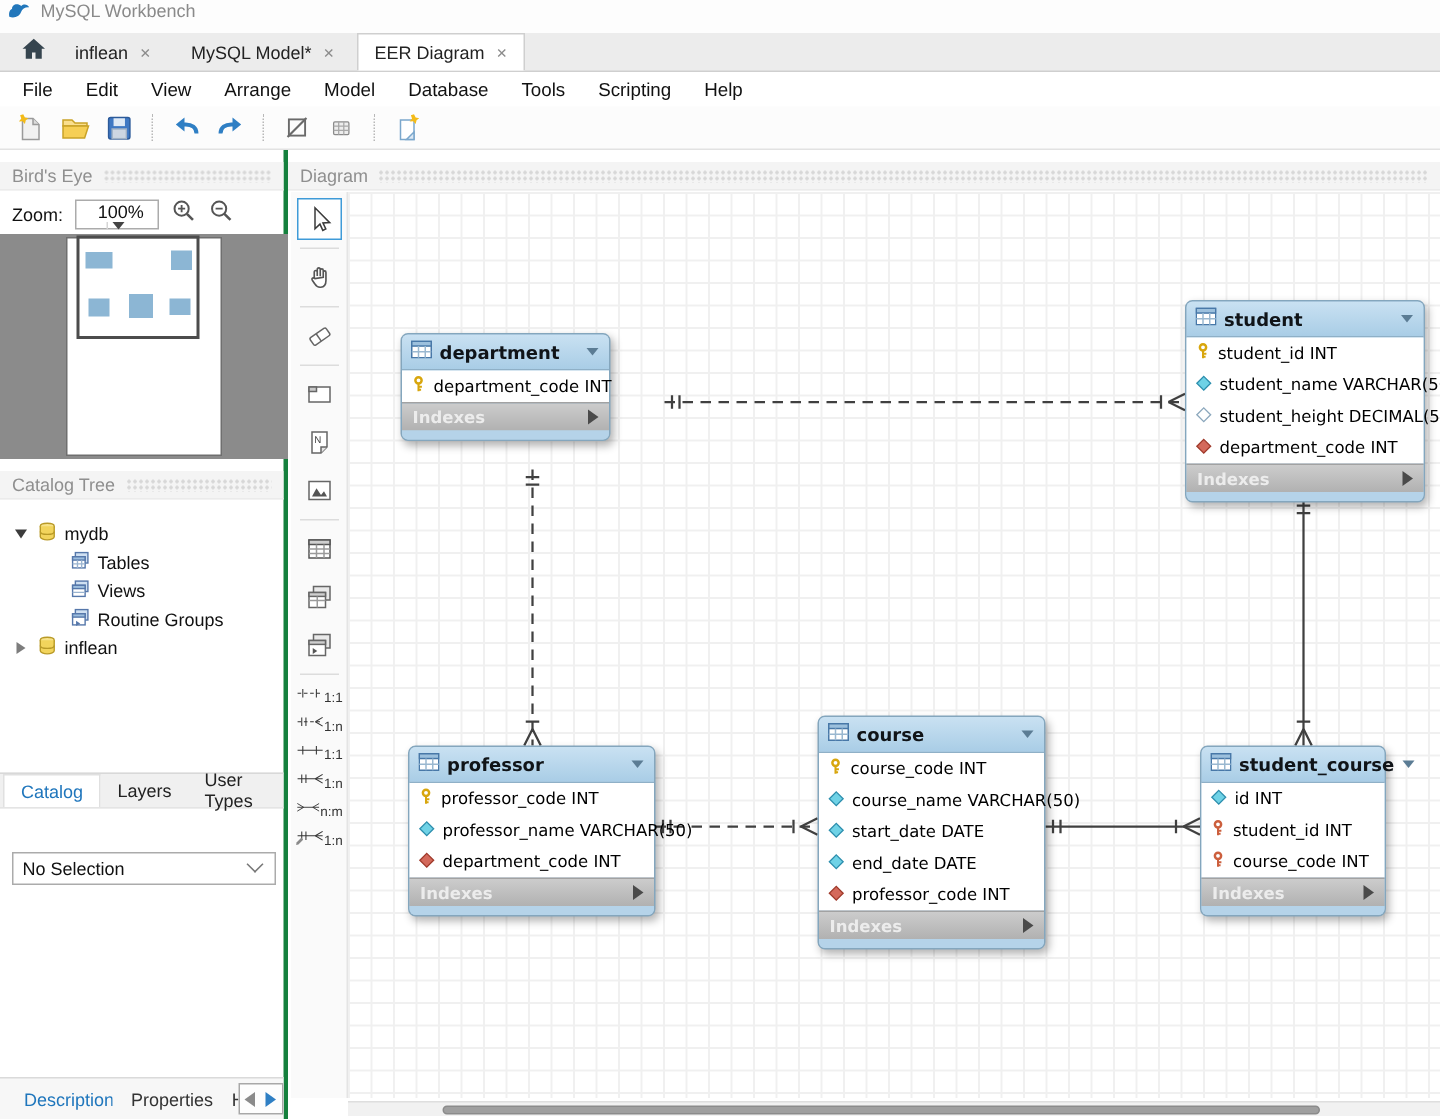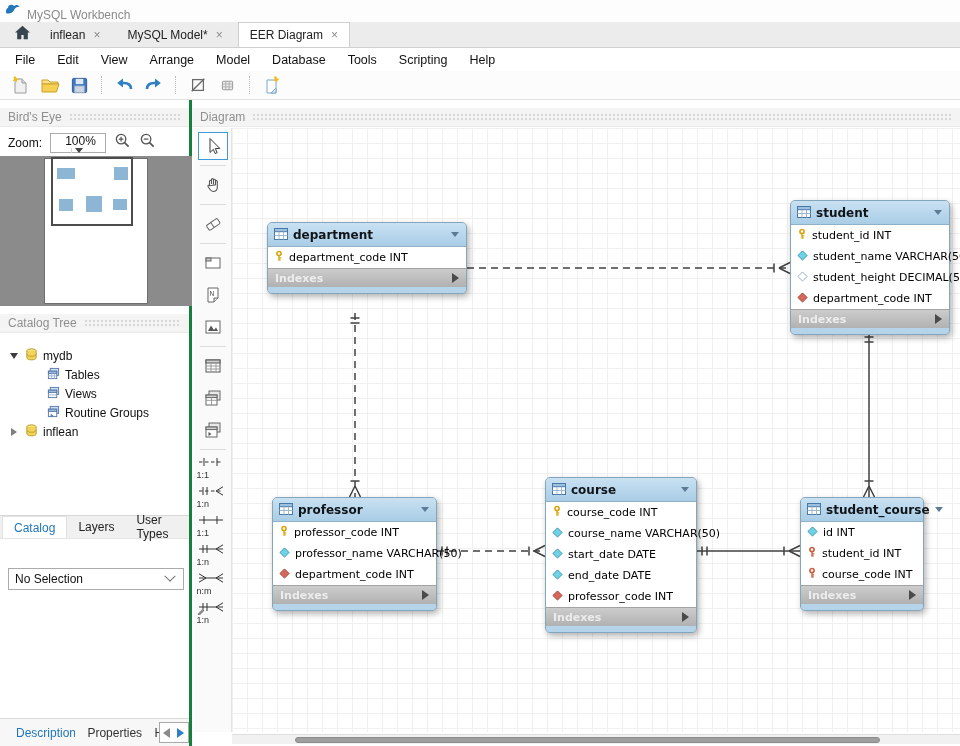--- a/index.html
+++ b/index.html
@@ -1,21 +1,21 @@
 <!DOCTYPE html>
 <html><head>
 <meta charset="utf-8">
 <style>
   * { box-sizing: border-box; margin: 0; padding: 0; }
   html,body { width:960px; height:746px; overflow:hidden; }
   body { font-family:"Liberation Sans",sans-serif; background:#fff; }
   .app { position:relative; width:960px; height:746px; background:#fff; overflow:hidden; }
 
   
-  .titlebar { height:22px; background:#fdfdfd; display:flex; align-items:flex-end; padding-left:5px; gap:6px; }
+  .titlebar { height:22px; background:#fdfdfd; display:flex; align-items:flex-start; padding-left:5px; gap:6px; }
   .titlebar .title { font-size:12px; color:#8a8a8a; }
 
   
   .tabbar { height:26px; background:#ececec; border-bottom:1px solid #cfcfcf; display:flex; align-items:flex-end; padding-left:6px; }
   .hometab { width:32px; height:25px; display:flex; align-items:center; justify-content:center; }
   .tab { display:flex; align-items:center; gap:8px; height:25px; padding:0 11px; font-size:12px; color:#222; border:1px solid transparent; border-bottom:none; margin-right:3px; }
   .tab.active { background:#fff; border-color:#cfcfcf; }
   .tab .close { color:#8c8c8c; font-size:12px; line-height:1; }
 
   
@@ -71,21 +71,21 @@
   .tri-l { width:0; height:0; border-top:5px solid transparent; border-bottom:5px solid transparent; border-right:7px solid #8a8a8a; }
   .tri-r { width:0; height:0; border-top:5px solid transparent; border-bottom:5px solid transparent; border-left:7px solid #2f7fc4; }
 
   
   .diagram { position:absolute; left:192px; top:100px; width:768px; height:646px; background:#fff; }
   .dg-header { position:absolute; top:8px; left:0; right:0; }
   .toolpalette { position:absolute; left:2px; top:28px; width:38px; bottom:14px; background:#fafafa; border-right:1px solid #e4e4e4; display:flex; flex-direction:column; align-items:center; padding-top:2px; }
   .tool { width:30px; height:28px; display:flex; align-items:center; justify-content:center; margin:2px 0; border:1px solid transparent; }
   .tool.selected { border-color:#3f9bd8; background:#fff; }
   .tool-sep { width:26px; border-top:1px solid #dcdcdc; margin:3px 0; }
-  .reltool { width:32px; margin:2px 0; display:flex; flex-direction:column; align-items:flex-start; }
+  .reltool { width:32px; margin:2px 0; display:flex; flex-direction:row; align-items:flex-end; }
   .reltool .rlabel { font-size:9px; color:#333; line-height:10px; }
 
   .canvas { position:absolute; left:40px; top:28px; width:728px; height:604px; background:#fff; overflow:hidden;
      background-image:linear-gradient(#f0f0f0 1px,transparent 1px),linear-gradient(90deg,#f0f0f0 1px,transparent 1px);
      background-size:15px 15px; }
   .rel-layer { position:absolute; left:0; top:0; width:728px; height:604px; }
 
   .dtable { position:absolute; border-radius:5px; box-shadow:2px 3px 6px rgba(0,0,0,.3); background:#b5d3e9; border:1px solid #84a6bd; }
   .thead { height:24px; display:flex; align-items:center; gap:5px; padding:0 7px 0 6px;
      background:linear-gradient(180deg,#c9e1f2,#a9cde6); border-bottom:1px solid #8fb0c7; border-radius:4px 4px 0 0; }
@@ -467,21 +467,21 @@
           </g>
           <g stroke="#404040" fill="none" stroke-width="1.5">
             <path d="M465 423 L568 423"></path>
             <path d="M470 418.5v9M475 418.5v9M552 418.5v9M557 423L568 417.5M557 423L568 428.5"></path>
           </g>
           <g stroke="#404040" fill="none" stroke-width="1.5">
             <path d="M637 204 L637 369"></path>
             <path d="M632.5 209h9M632.5 214h9M632.5 353h9M637 358L631.5 369M637 358L642.5 369"></path>
           </g>
         </svg>
-    <div class="dtable" style="left: 35px; top: 94px; width: 200px;">
+    <div class="dtable" style="left: 35px; top: 94px; width: 140px;">
           <div class="thead">
             <span><svg width="14" height="12" viewBox="0 0 14 12">
                 <rect x="0.5" y="0.5" width="13" height="11" fill="#fff" stroke="#4878a8"></rect>
                 <rect x="0.5" y="0.5" width="13" height="3.2" fill="#9cc0dd" stroke="#4878a8"></rect>
                 <path d="M5 3.7v7.8M9.5 3.7v7.8M.5 7.5h13" stroke="#9ab8d0"></path>
               </svg></span>
             <span class="tname">department</span>
             <span class="caret-down" style="border-top-color: rgb(91, 124, 148);"></span>
           </div>
           <div class="tbody">

